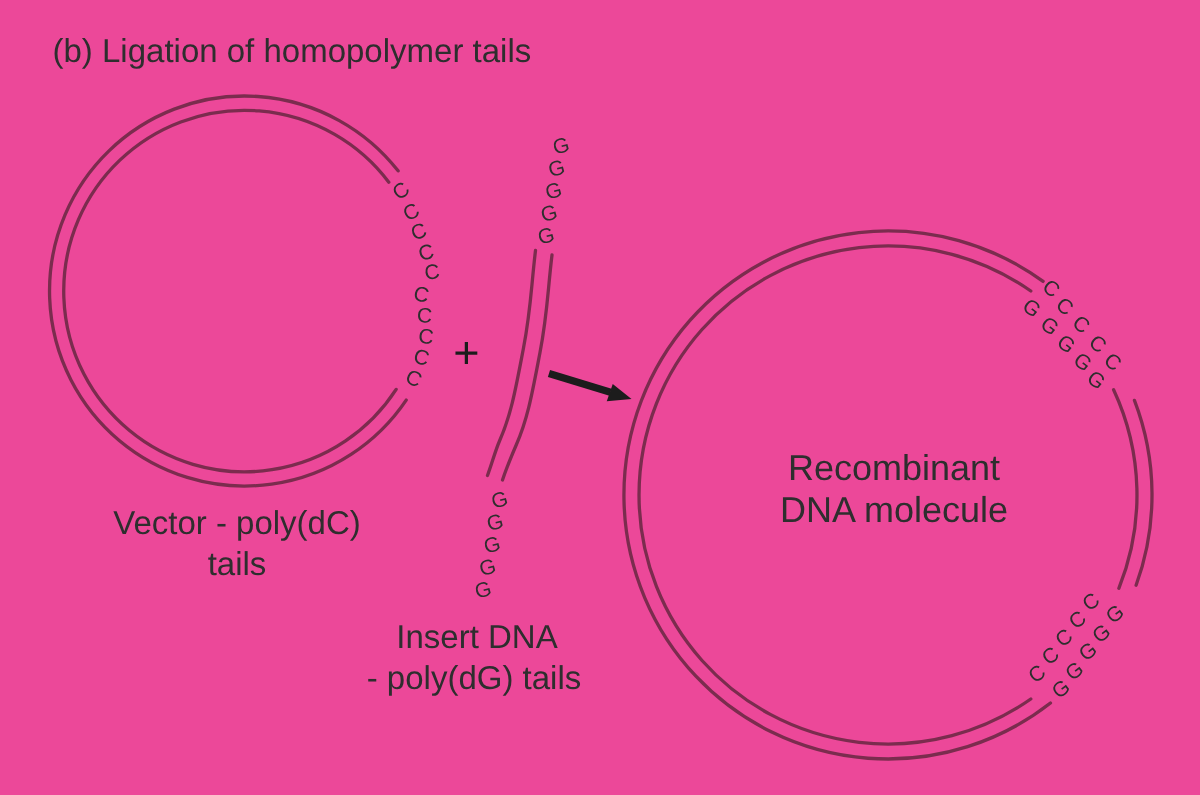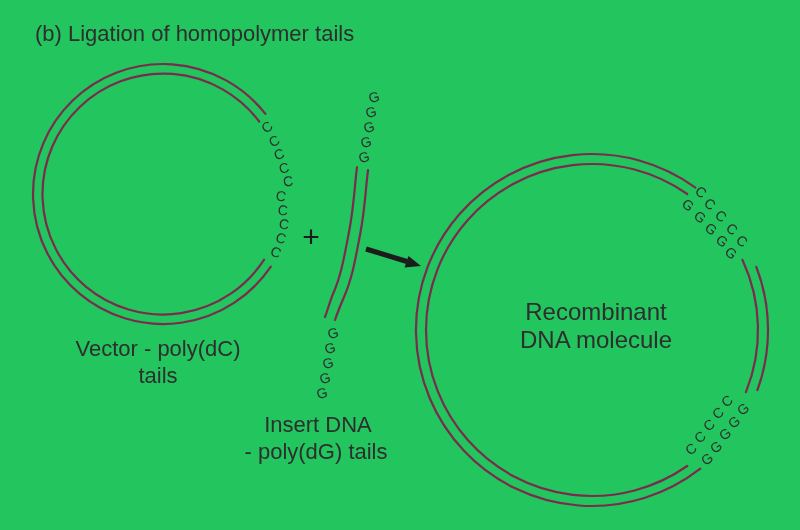--- a/index.html
+++ b/index.html
@@ -1,16 +1,16 @@
 <!DOCTYPE html>
 <html><head>
 <meta charset="utf-8">
 <style>
   html,body{margin:0;padding:0;background:#ffffff;}
-  .stage{position:relative;width:800px;height:530px;background:#22c55e;overflow:hidden;
+  .stage{position:relative;width:800px;height:530px;background:#ec4899;overflow:hidden;
          font-family:"Liberation Sans", sans-serif;}
   svg{display:block;}
   .title-text{font:400 22px "Liberation Sans", sans-serif;}
   .lbl{font:400 22px "Liberation Sans", sans-serif;text-anchor:middle;}
   .center-lbl{font:400 24px "Liberation Sans", sans-serif;text-anchor:middle;}
   .nt{font:400 14px "Liberation Sans", sans-serif;text-anchor:middle;dominant-baseline:central;}
   .plus{font:400 30px "Liberation Sans", sans-serif;text-anchor:middle;dominant-baseline:central;}
   .strand{fill:none;stroke-width:2.2;stroke-linecap:round;}
 </style>
 </head>

